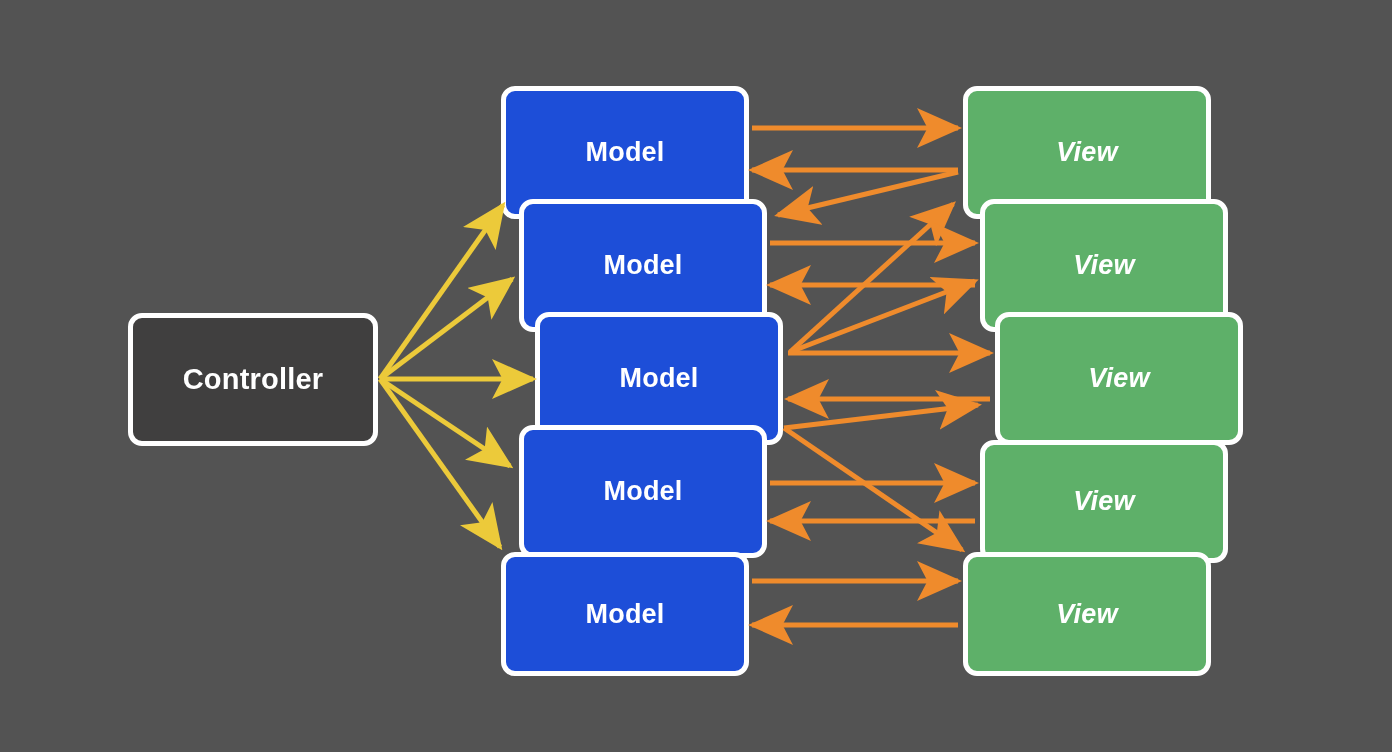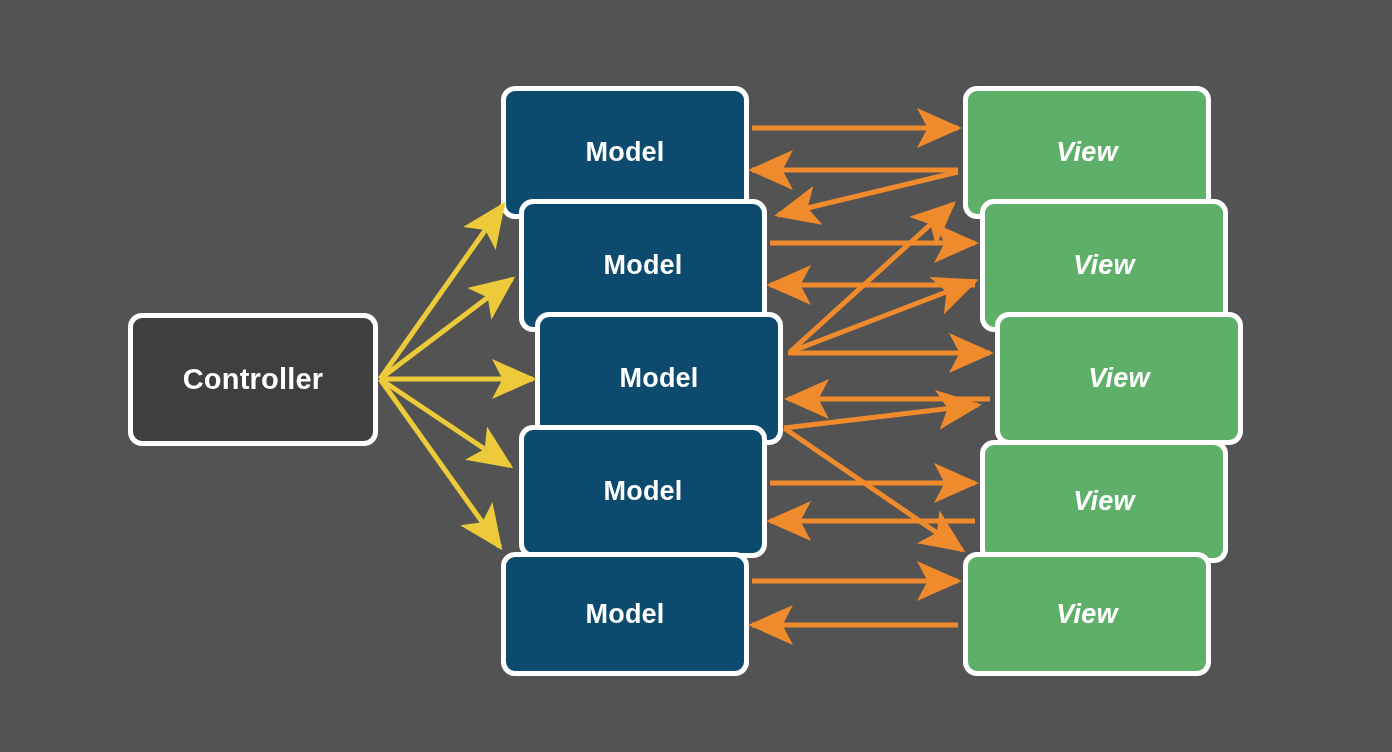--- a/index.html
+++ b/index.html
@@ -30,21 +30,21 @@
     font-weight: bold;
     letter-spacing: 0.2px;
     user-select: none;
   }
   .node-controller {
     background: #403f3f;
     font-size: 29px;
     z-index: 5;
   }
   .node-model {
-    background: #0c4a6e;
+    background: #1d4ed8;
     font-size: 27px;
   }
   .node-view {
     background: #5eb069;
     font-size: 27px;
     font-style: italic;
   }
   .node-label {
     pointer-events: none;
   }

